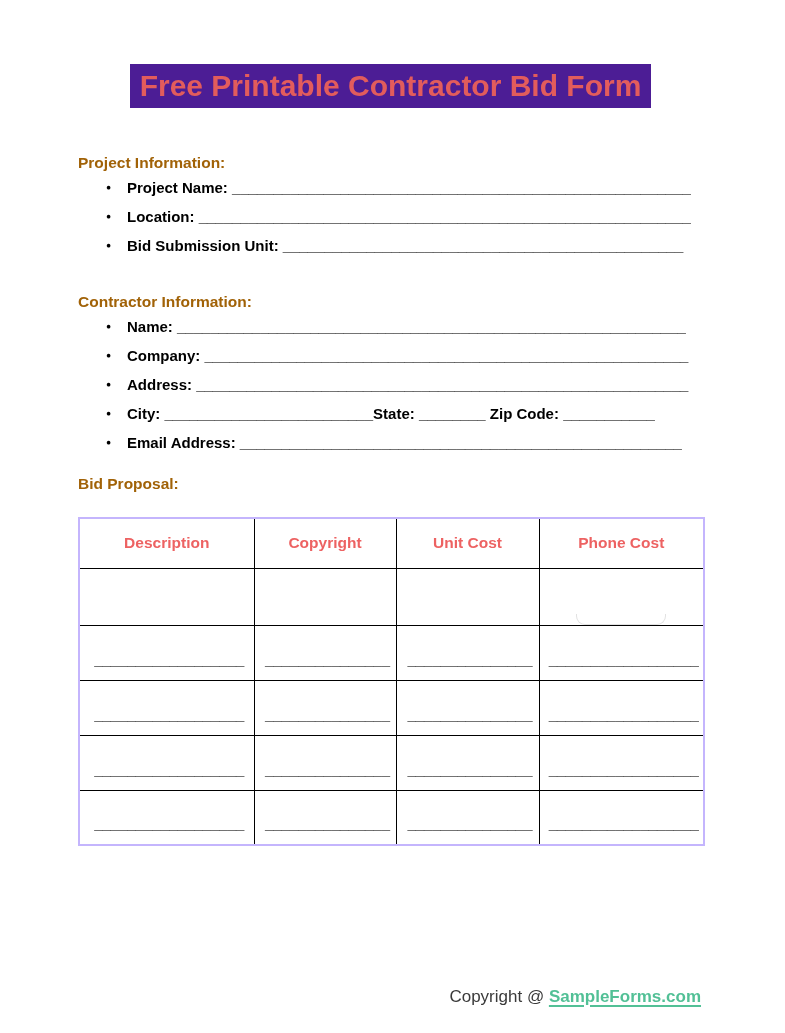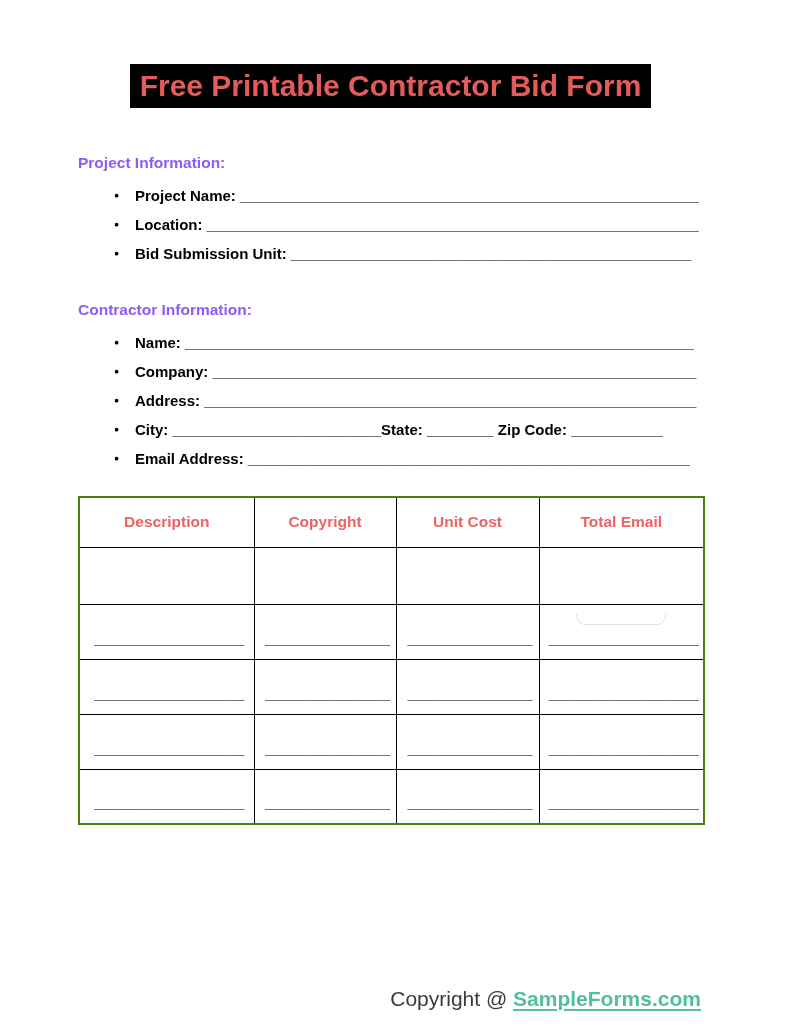--- a/index.html
+++ b/index.html
@@ -18,41 +18,41 @@
     box-sizing: border-box;
     padding: 0 82px 0 78px;
   }
   .title-row {
     padding-top: 64px;
     text-align: center;
   }
   .doc-title {
     display: inline-block;
     margin: 0;
-    background: #000000;
+    background: #4c1d95;
     color: #e25c5c;
     font-size: 30px;
     font-weight: bold;
     line-height: 31px;
     padding: 6px 10px 7px 10px;
     letter-spacing: 0px;
   }
   .section-heading {
     margin: 0;
-    color: #8b5cf6;
+    color: #a16207;
     font-size: 15.5px;
     font-weight: bold;
     line-height: 20px;
   }
   .sh-project    { margin-top: 45px; }
   .sh-contractor { margin-top: 32px; }
   .sh-bid        { margin-top: 17px; }
   ul.field-list {
     list-style: none;
-    margin: 8px;
+    margin: 0;
     padding: 0 0 0 28px;
   }
   .fl-project    { margin-top: 26px; }
   .fl-contractor { margin-top: 25px; }
   ul.field-list li {
     position: relative;
     padding-left: 21px;
     line-height: 29px;
     font-size: 15px;
     font-weight: bold;
@@ -64,21 +64,21 @@
     left: 0px;
     top: 0px;
     font-size: 8.5px;
     line-height: 29px;
   }
   table.bid-table {
     margin-top: 23px;
     border-collapse: collapse;
     table-layout: fixed;
     width: 625px;
-    border: 2px solid #4d7c0f;
+    border: 2px solid #c4b5fd;
   }
   table.bid-table th,
   table.bid-table td {
     border: 1.5px solid #000000;
     overflow: hidden;
   }
   table.bid-table th {
     color: #ed6262;
     font-size: 15.5px;
     font-weight: bold;
@@ -104,21 +104,21 @@
     height: 10px;
     background: #ffffff;
     border: 1px solid #e2e2e2;
     border-top: none;
     border-radius: 0 0 9px 9px;
   }
   .footer {
     position: absolute;
     top: 987px;
     right: 84px;
-    font-size: 21px;
+    font-size: 17px;
     color: #3a3a3a;
     white-space: nowrap;
     margin-left: 16px;
   }
   .footer a {
     color: #52c096;
     font-weight: bold;
     text-decoration: underline;
     text-decoration-thickness: 2px;
     text-underline-offset: 3px;
@@ -145,34 +145,35 @@
   <h2 class="section-heading sh-contractor">Contractor Information:</h2>
 
   <ul class="field-list fl-contractor">
     <li>Name: _____________________________________________________________</li>
     <li>Company: __________________________________________________________</li>
     <li>Address: ___________________________________________________________</li>
     <li>City: _________________________State: ________ Zip Code: ___________</li>
     <li>Email Address: _____________________________________________________</li>
   </ul>
 
+  <h2 class="section-heading sh-bid">Bid Proposal:</h2>
 
   <table class="bid-table">
     <colgroup>
       <col style="width:175px">
       <col style="width:142px">
       <col style="width:143px">
       <col style="width:165px">
     </colgroup>
     <thead>
       <tr class="t-head-row">
         <th>Description</th>
         <th>Copyright</th>
         <th>Unit Cost</th>
-        <th>Total Email</th>
+        <th>Phone Cost</th>
       </tr>
     </thead>
     <tbody>
       <tr class="t-row-empty">
         <td></td>
         <td></td>
         <td></td>
         <td></td>
       </tr>
       <tr class="t-row">

